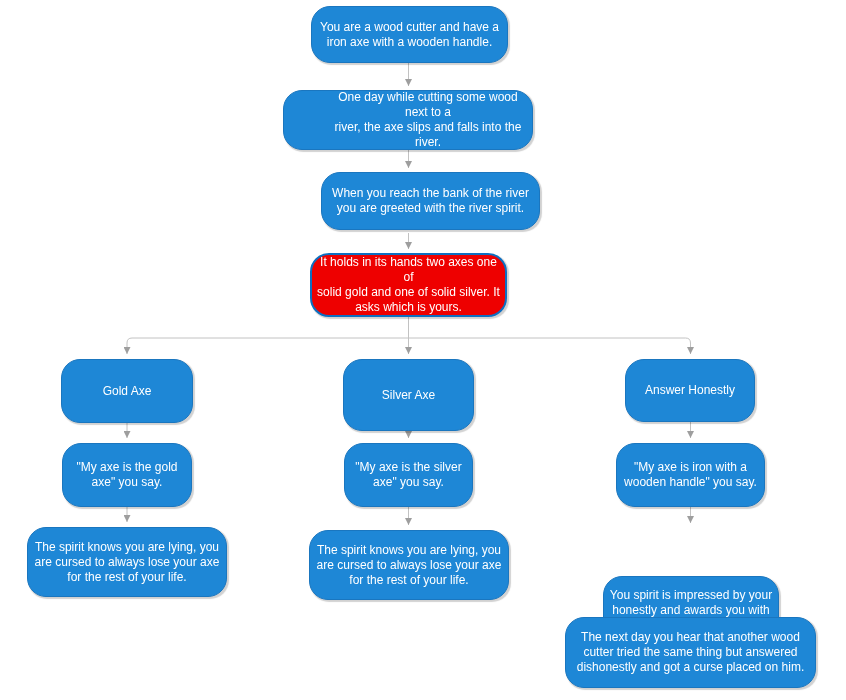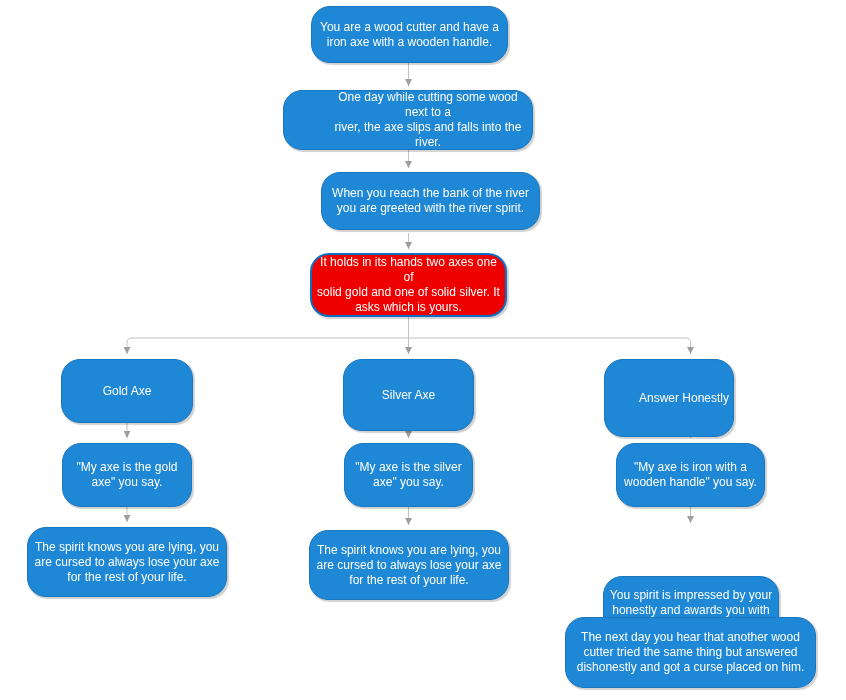--- a/index.html
+++ b/index.html
@@ -55,21 +55,21 @@
     background: var(--hl-fill, #ee0000);
     border: 2px solid var(--hl-border, #0d6fc1);
   }
   
   .n-intro           { left: 311px; top: 6px;   width: 197px; height: 57px; }
   .n-river           { left: 283px; top: 90px;  width: 250px; height: 60px; padding-left: 44px; }
   .n-bank            { left: 299px; top: 172px; width: 219px; height: 58px; margin-left: 22px; }
   .n-question        { left: 310px; top: 253px; width: 197px; height: 64px; }
   .n-gold-axe        { left: 61px;  top: 359px; width: 132px; height: 64px; }
   .n-silver-axe      { left: 343px; top: 359px; width: 131px; height: 72px; justify-content: center; }
-  .n-answer-honestly { left: 604px; top: 359px; width: 130px; height: 78px; justify-content: flex-end; }
+  .n-answer-honestly { left: 625px; top: 359px; width: 130px; height: 63px; }
   .n-gold-say        { left: 62px;  top: 443px; width: 130px; height: 64px; }
   .n-silver-say      { left: 344px; top: 443px; width: 129px; height: 64px; }
   .n-iron-say        { left: 616px; top: 443px; width: 149px; height: 64px; }
   .n-gold-result     { left: 27px;  top: 527px; width: 200px; height: 70px; }
   .n-silver-result   { left: 309px; top: 530px; width: 200px; height: 70px; }
   .n-honest-result   { left: 603px; top: 528px; width: 176px; height: 69px; margin-top: 48px; }
   .n-final           { left: 565px; top: 617px; width: 251px; height: 71px; }
 </style>
 </head>
 <body style="background: rgb(255, 255, 255);">

